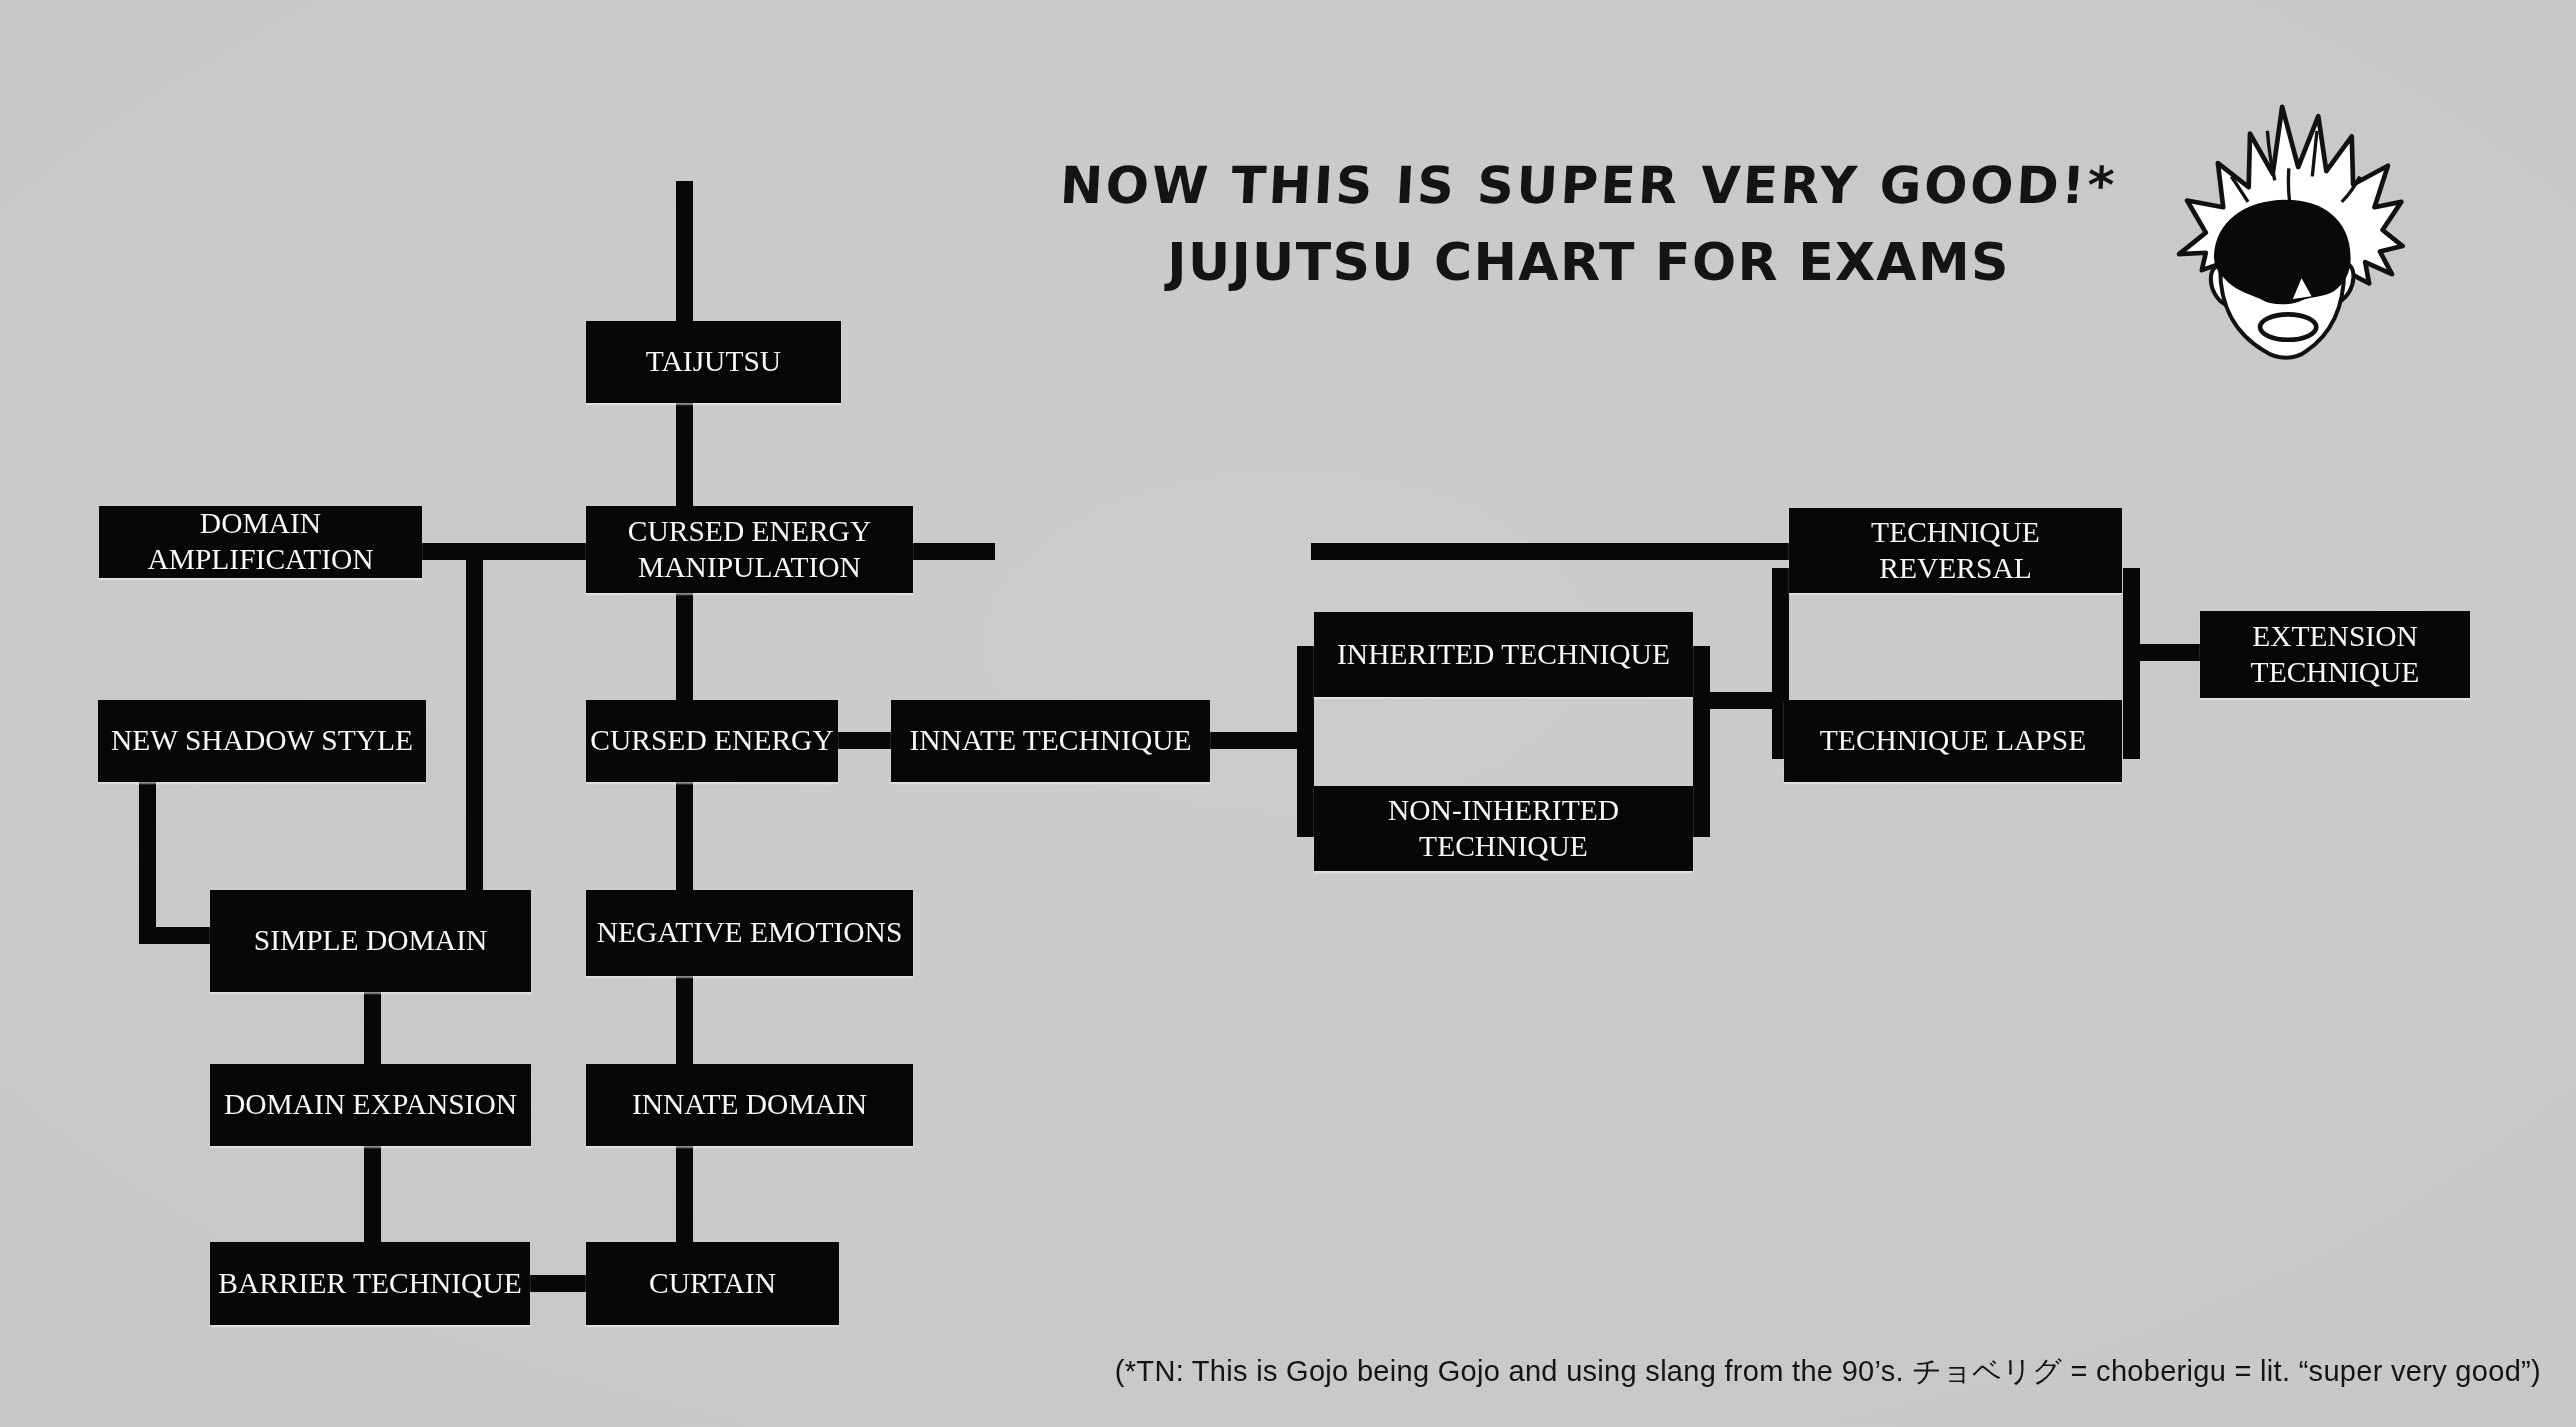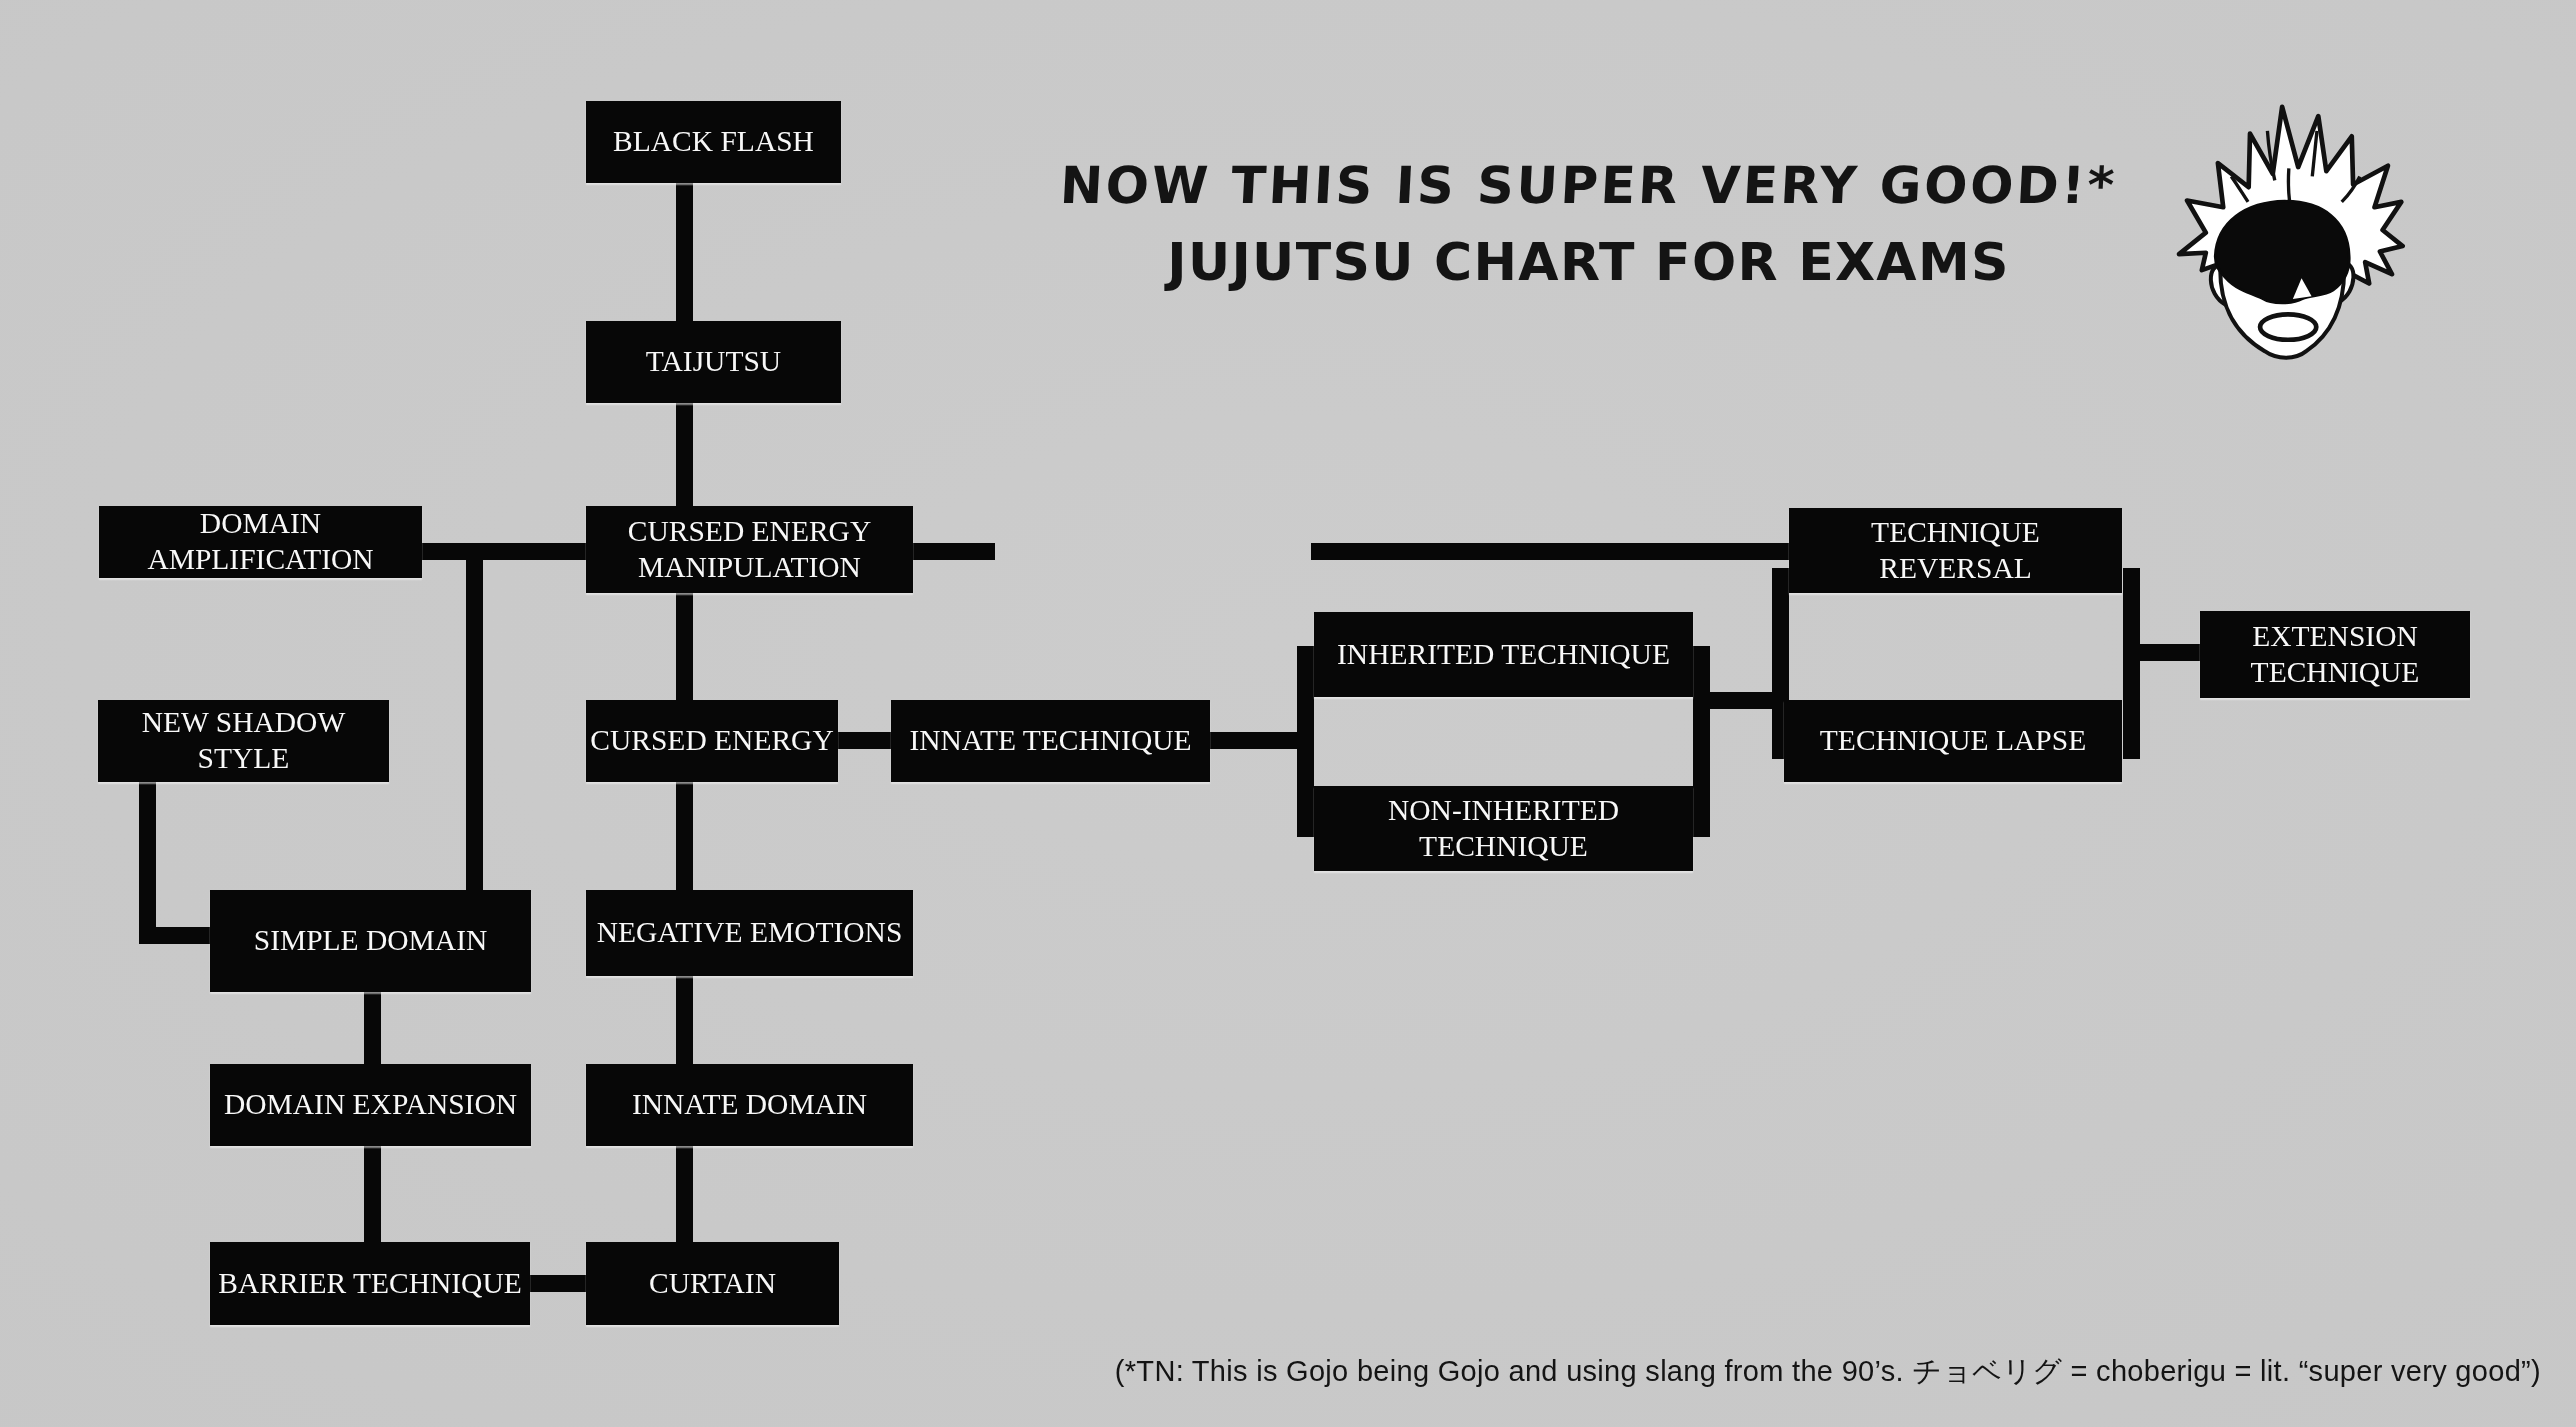--- a/index.html
+++ b/index.html
@@ -101,31 +101,30 @@
   <div class="edge h" style="left:1209px;top:732px;width:105px"></div>
 
   <div class="edge v" style="left:1297px;top:646px;height:191px"></div>
   <div class="edge v" style="left:1693px;top:646px;height:191px"></div>
   <div class="edge h" style="left:1693px;top:692px;width:96px"></div>
 
   <div class="edge v" style="left:1772px;top:568px;height:191px"></div>
   <div class="edge v" style="left:2123px;top:568px;height:191px"></div>
   <div class="edge h" style="left:2123px;top:644px;width:79px"></div>
 
-  <div class="node" style="left:586px;top:101px;width:255px;height:82px">BLACK FLASH</div>
   <div class="node" style="left:586px;top:321px;width:255px;height:82px">TAIJUTSU</div>
   <div class="node" style="left:99px;top:506px;width:323px;height:72px">DOMAIN
 AMPLIFICATION</div>
   <div class="node" style="left:586px;top:506px;width:327px;height:87px">CURSED ENERGY
 MANIPULATION</div>
   <div class="node" style="left:1789px;top:508px;width:333px;height:85px">TECHNIQUE REVERSAL</div>
   <div class="node" style="left:1314px;top:612px;width:379px;height:85px">INHERITED TECHNIQUE</div>
   <div class="node" style="left:2200px;top:611px;width:270px;height:87px">EXTENSION
 TECHNIQUE</div>
-  <div class="node" style="left:98px;top:700px;width:291px;height:82px">NEW SHADOW STYLE</div>
+  <div class="node" style="left:98px;top:700px;width:328px;height:82px">NEW SHADOW STYLE</div>
   <div class="node" style="left:586px;top:700px;width:252px;height:82px">CURSED ENERGY</div>
   <div class="node" style="left:891px;top:700px;width:319px;height:82px">INNATE TECHNIQUE</div>
   <div class="node" style="left:1784px;top:700px;width:338px;height:82px">TECHNIQUE LAPSE</div>
   <div class="node" style="left:1314px;top:786px;width:379px;height:85px">NON-INHERITED
 TECHNIQUE</div>
   <div class="node" style="left:210px;top:890px;width:321px;height:102px">SIMPLE DOMAIN</div>
   <div class="node" style="left:586px;top:890px;width:327px;height:86px">NEGATIVE EMOTIONS</div>
   <div class="node" style="left:210px;top:1064px;width:321px;height:82px">DOMAIN EXPANSION</div>
   <div class="node" style="left:586px;top:1064px;width:327px;height:82px">INNATE DOMAIN</div>
   <div class="node" style="left:210px;top:1242px;width:320px;height:83px">BARRIER TECHNIQUE</div>

